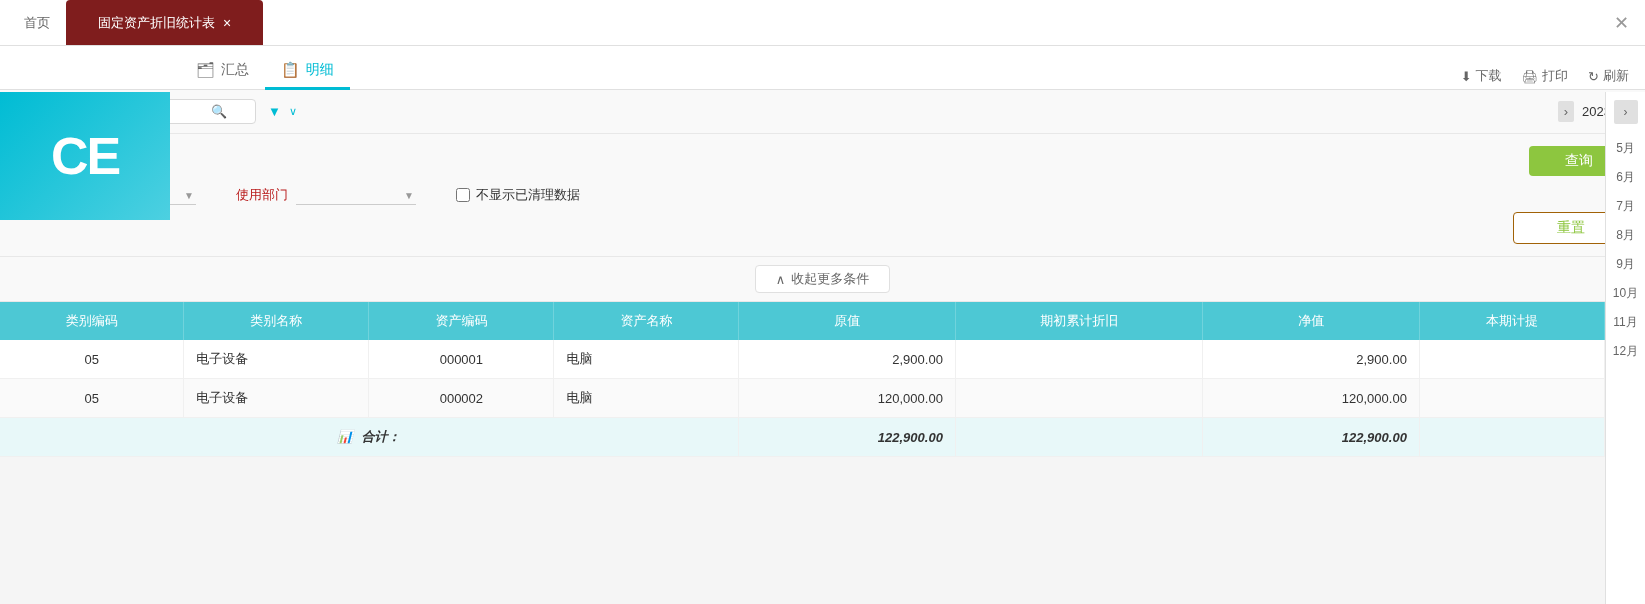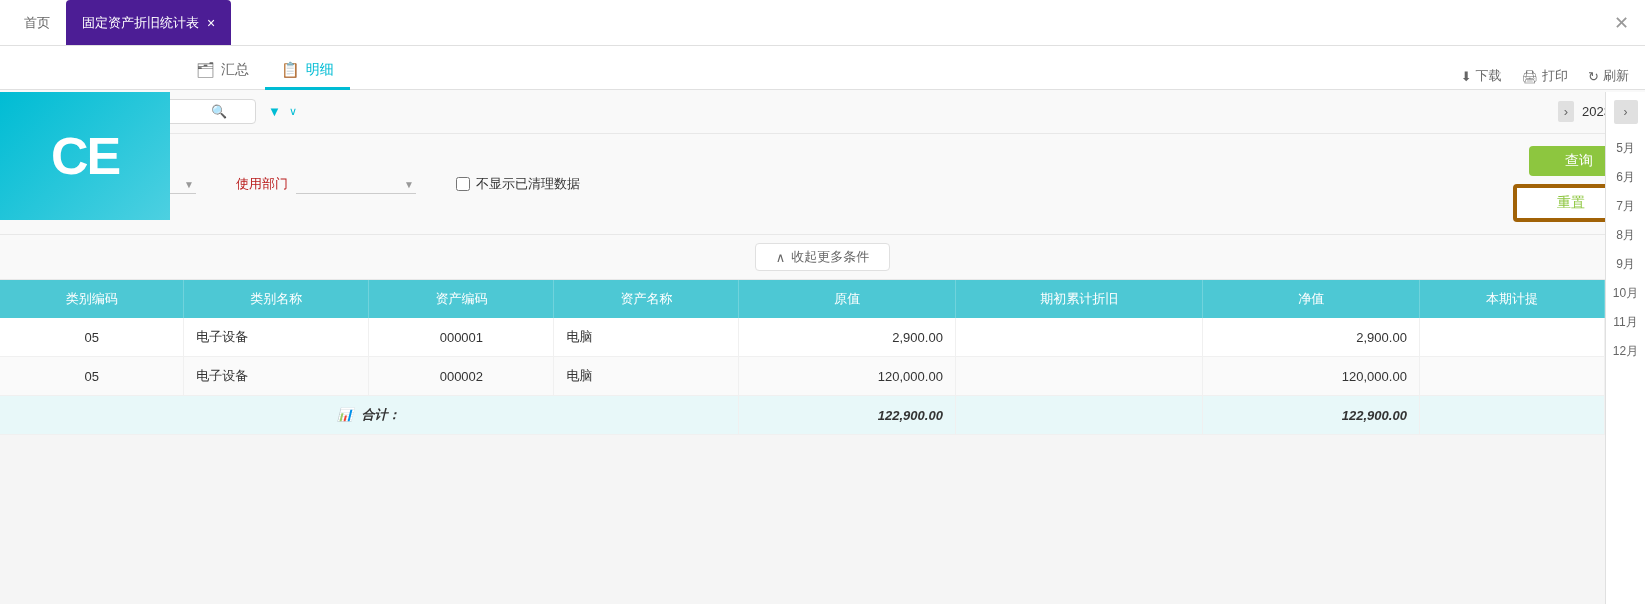--- a/index.html
+++ b/index.html
@@ -173,26 +173,27 @@
       border-radius: 4px;
       padding: 6px 32px;
       font-size: 14px;
       cursor: pointer;
       min-width: 100px;
       margin-left: 16px;
     }
     .btn-reset {
       background: #fff;
       color: #8dc63f;
-      border: 4px solid #a16207;
+      border: 1px solid #a16207;
       border-radius: 4px;
       padding: 6px 32px;
       font-size: 14px;
       cursor: pointer;
       min-width: 100px;
+      margin-top: 28px;
     }
 
     
     .collapse-bar {
       display: flex;
       justify-content: center;
       padding: 8px 0;
       background: #f9f9f9;
       border-bottom: 1px solid #e8e8e8;
     }
@@ -323,21 +324,21 @@
       font-size: 52px;
       font-weight: bold;
       letter-spacing: -2px;
     }
   </style>
 </head>
 <body>
 
 <div style="display:flex; align-items:center; background:#fff; border-bottom:1px solid #e0e0e0; height:46px; padding:0 16px; gap:8px; position:relative; z-index:20;">
   <span style="color:#666; font-size:13px; cursor:pointer; padding:0 8px;">首页</span>
-  <div style="background:#4c1d95; color:#fff; border-radius:4px 4px 0 0; padding:0 16px; font-size:13px; display:flex; align-items:center; gap:8px; height:100%; cursor:pointer;">
+  <div style="background:#7f1d1d; color:#fff; border-radius:4px 4px 0 0; padding:0 32px; font-size:13px; display:flex; align-items:center; gap:8px; height:100%; cursor:pointer;">
     <span>固定资产折旧统计表</span>
     <span style="font-size:14px; color:#fff;">×</span>
   </div>
   <span style="margin-left:auto; color:#999; cursor:pointer; font-size:18px;">✕</span>
 </div>
 
 <div class="main-content">
 
   <div class="logo-area">
     <span class="logo-text">CE</span>

